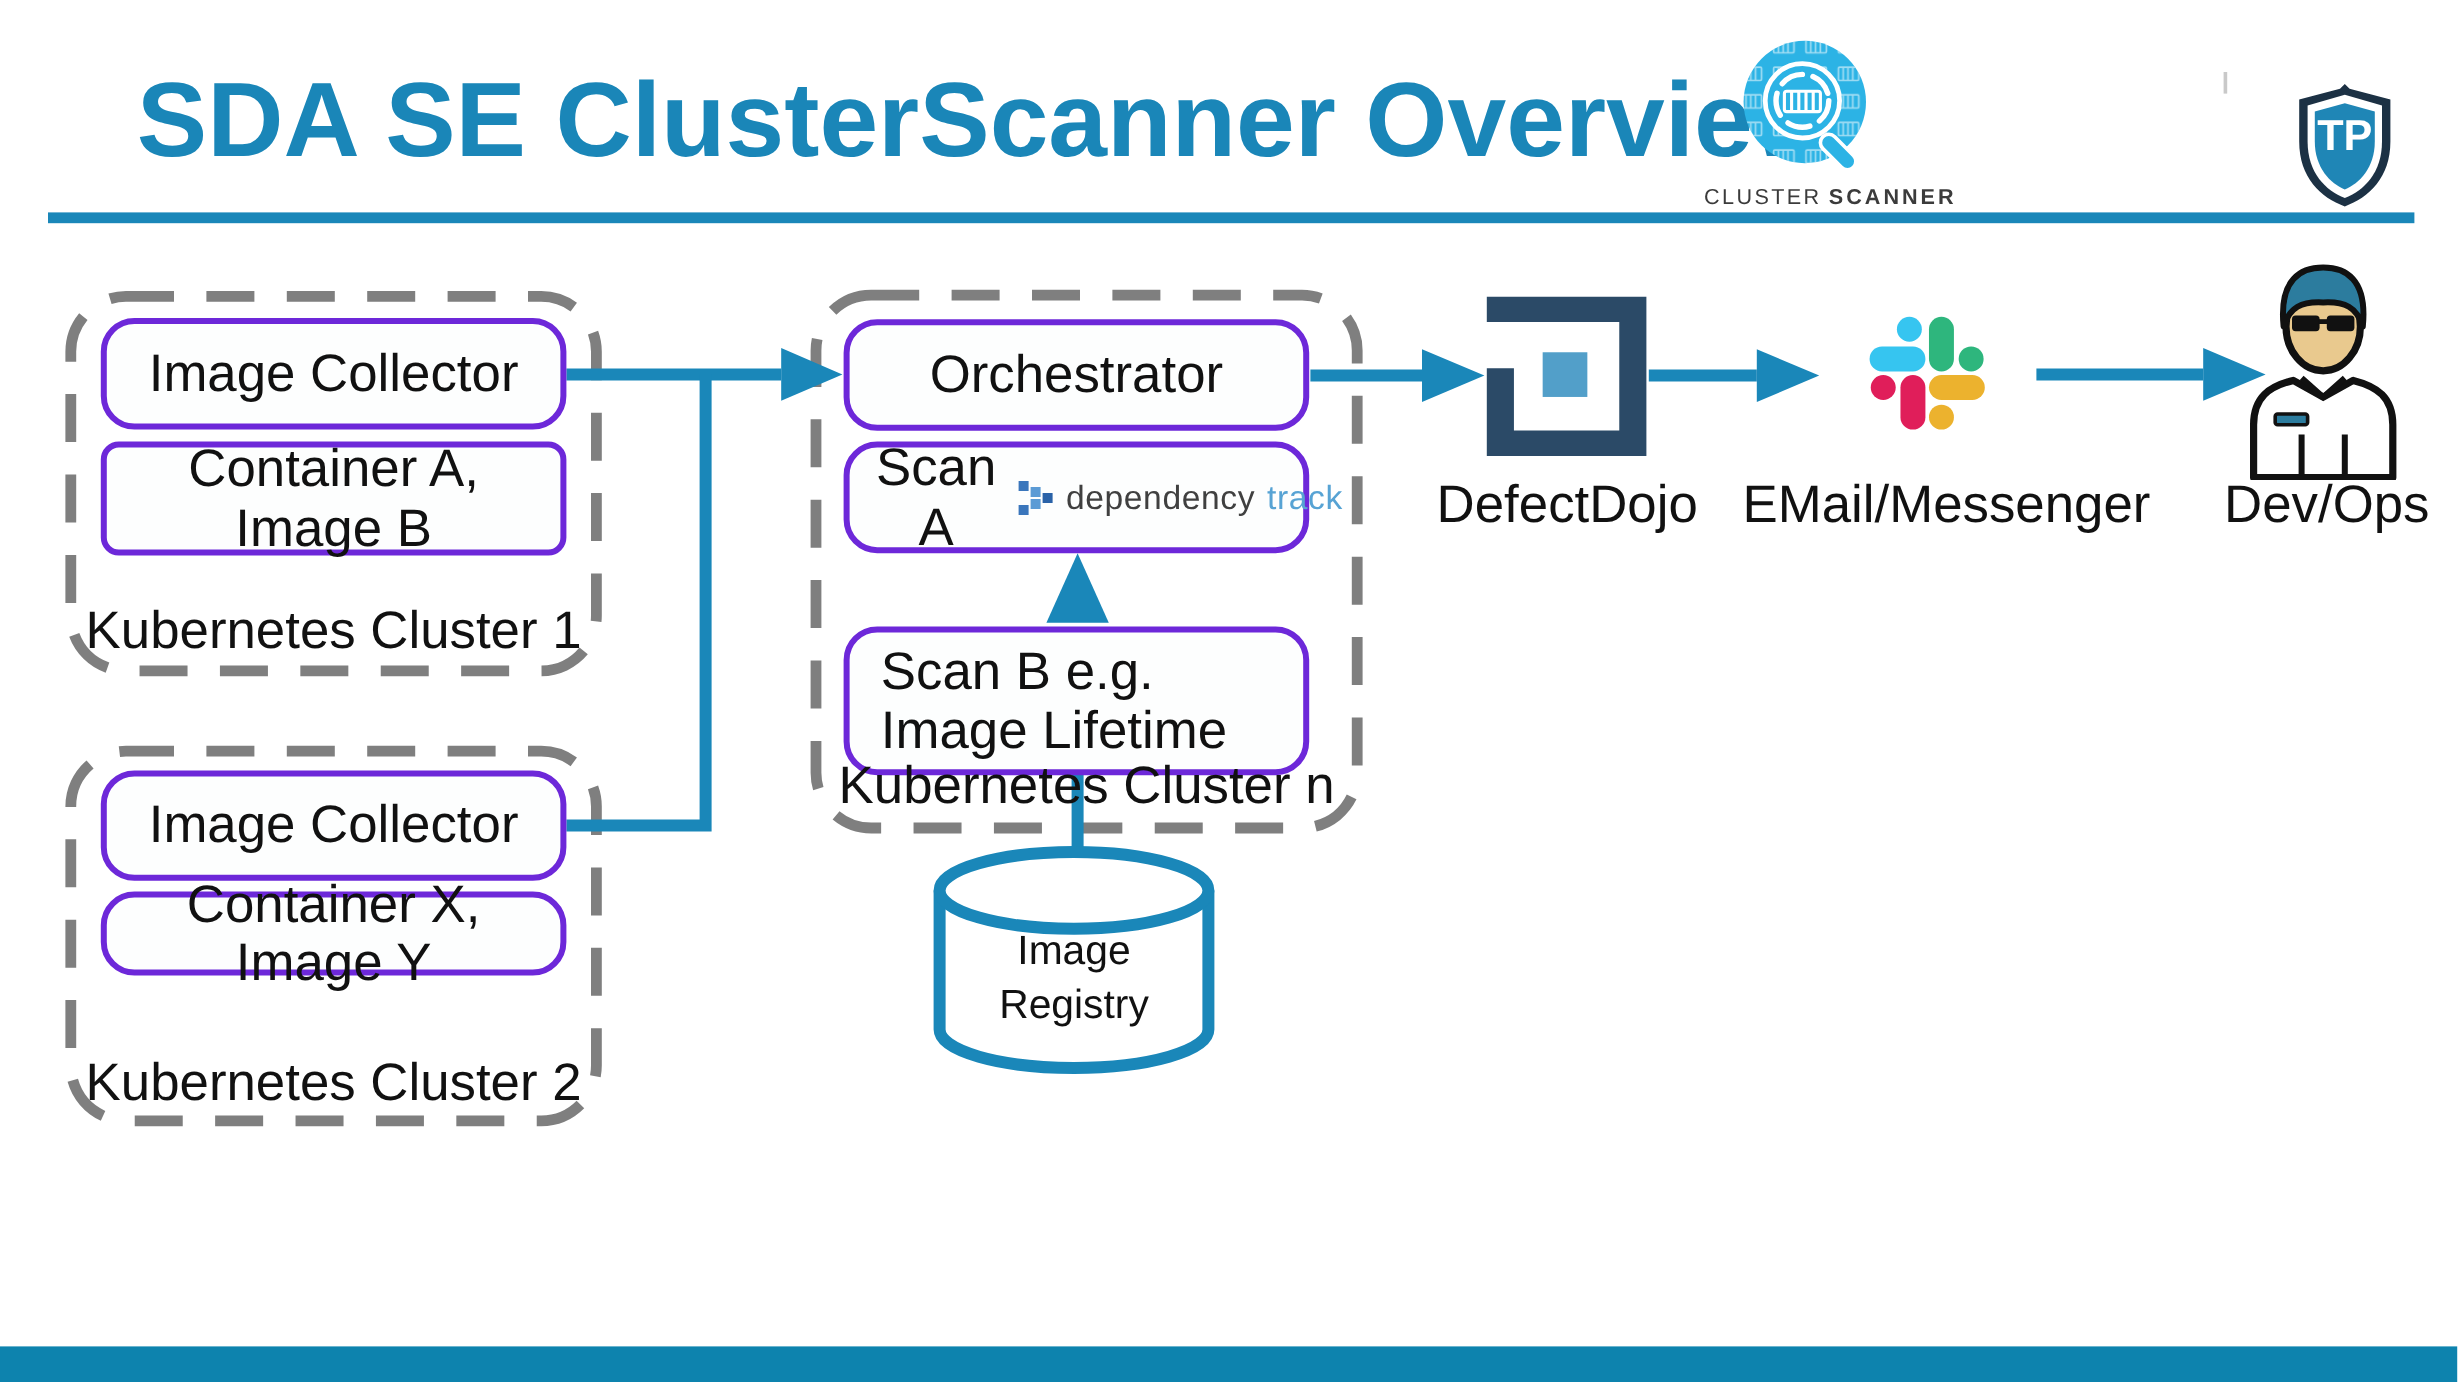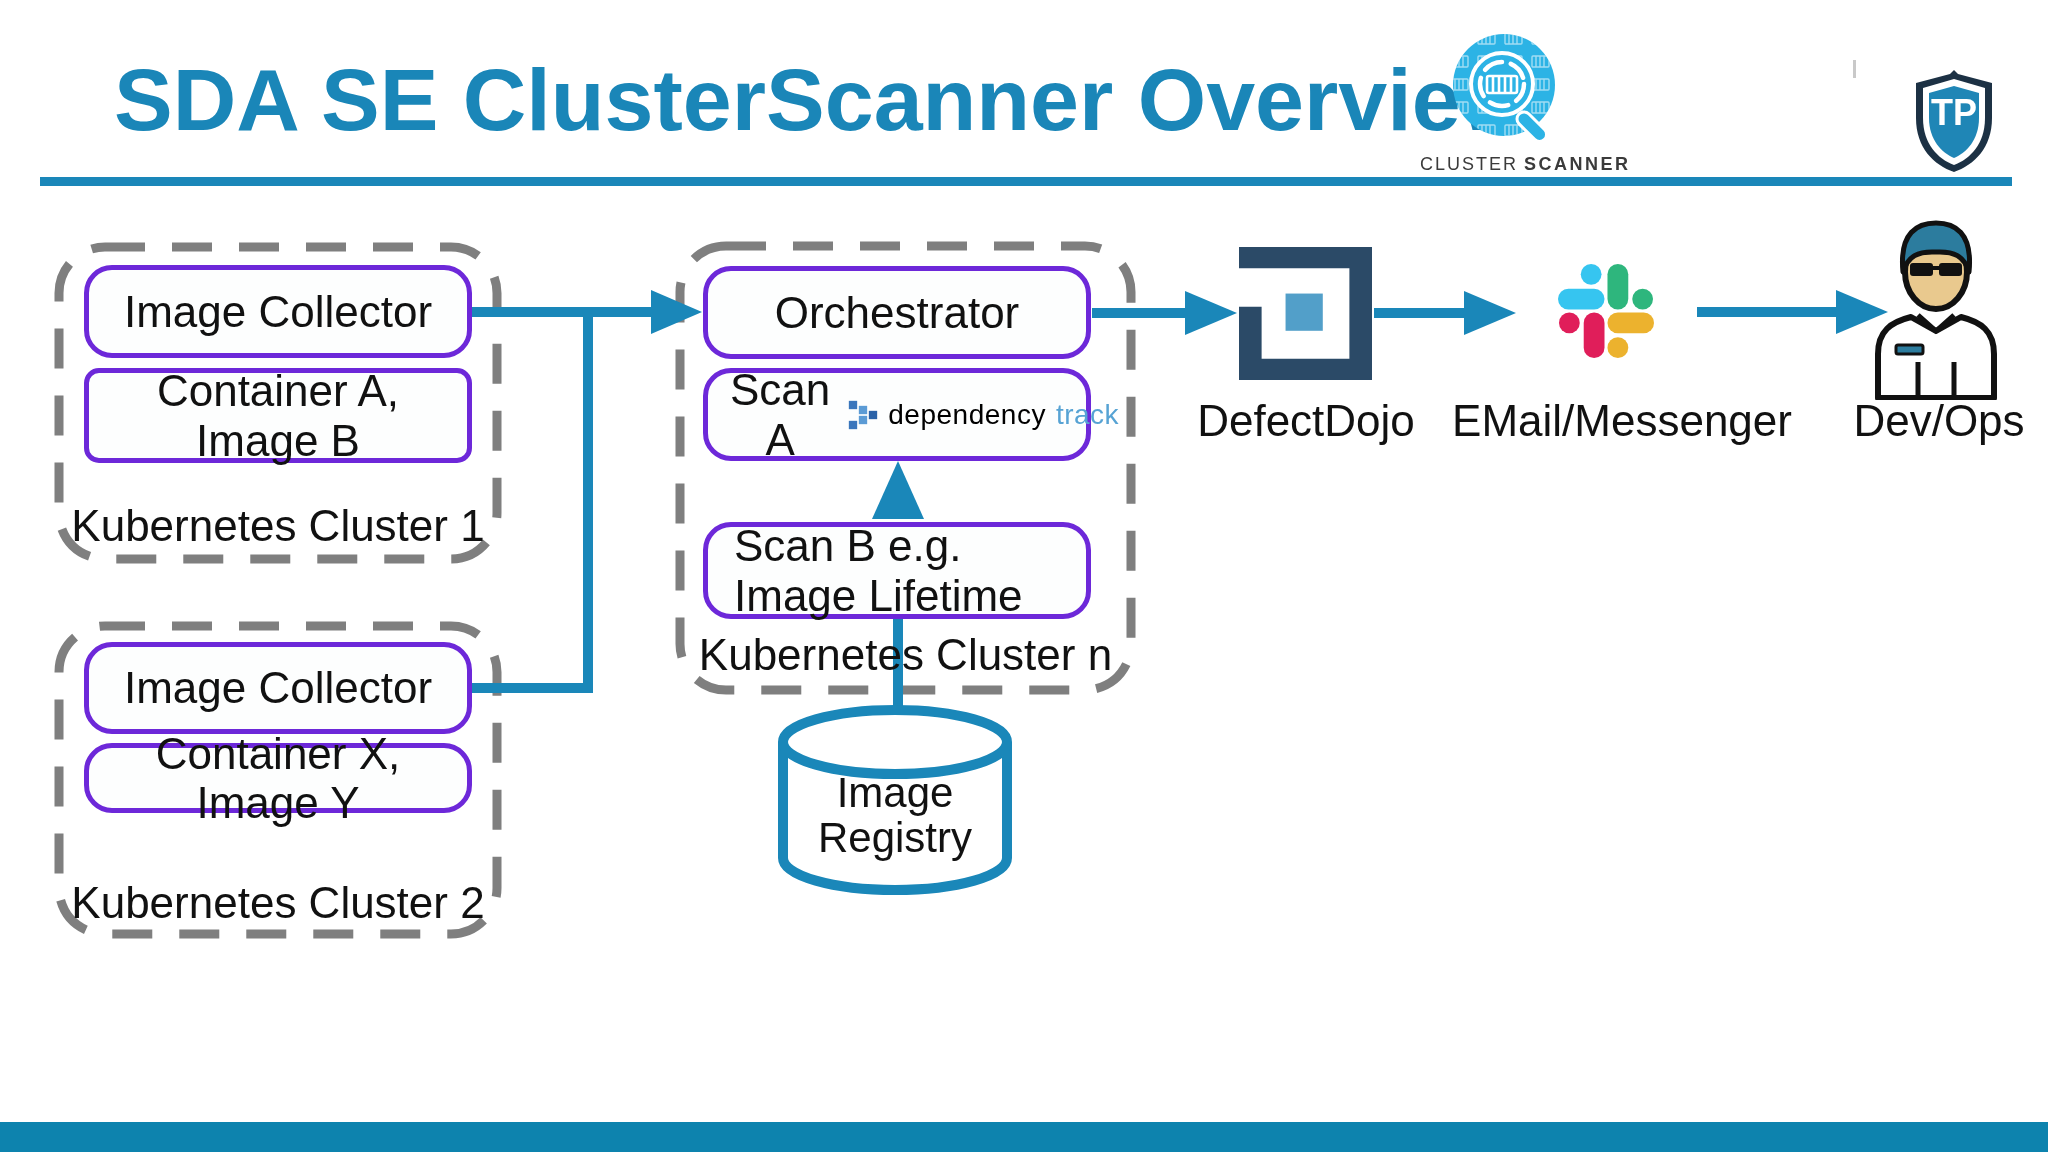--- a/index.html
+++ b/index.html
@@ -20,26 +20,26 @@
   #wires{left:0;top:0;width:2048px;height:1152px;pointer-events:none;}
   
   .node{
     box-sizing:border-box;border:5px solid #6d28d9;border-radius:28px;
     background:#fdfefe;display:flex;flex-direction:column;align-items:center;
     justify-content:center;font-size:44px;line-height:1.12;text-align:center;
   }
   .node.left-align{align-items:flex-start;text-align:left;padding-left:26px;}
   .node.row{flex-direction:row;justify-content:flex-start;padding-left:22px;gap:12px;}
   .vendor{display:flex;align-items:center;gap:10px;margin-left:6px;}
-  .vendor .dt-name{font-size:28px;color:#000000;letter-spacing:0.5px;}
+  .vendor .dt-name{font-size:28px;color:#404040;letter-spacing:0.5px;}
   .vendor .dt-accent{font-size:28px;color:#57a3d4;letter-spacing:0.5px;text-align:center;}
   .cluster-label{font-size:44px;text-align:center;white-space:nowrap;}
   .sink-label{font-size:44px;white-space:nowrap;transform:translateX(-50%);}
   .registry-label{
-    left:783px;top:770px;width:224px;text-align:center;font-size:42px;line-height:45px;
+    left:783px;top:770px;width:224px;text-align:center;font-size:34px;line-height:45px;
   }
   
   .cs-wordmark{
     left:1420px;top:154px;width:180px;text-align:center;font-size:18px;color:#3b3b3b;
     letter-spacing:2px;white-space:nowrap;
   }
   .cs-wordmark .w2{font-weight:bold;margin-left:6px;letter-spacing:2.5px;}
 </style>
 </head>
 <body>
@@ -138,21 +138,21 @@
         <rect x="1" y="1" width="10" height="10" fill="#3a76bc"></rect>
         <rect x="13" y="7" width="10" height="10" fill="#5b9bd5"></rect>
         <rect x="25" y="13" width="10" height="10" fill="#2a62a8"></rect>
         <rect x="13" y="19" width="10" height="10" fill="#5b9bd5"></rect>
         <rect x="1" y="25" width="10" height="10" fill="#3a76bc"></rect>
       </svg>
       <span class="dt-name">dependency</span>
       <span class="dt-accent">track</span>
     </span>
   </div>
-  <div class="abs node left-align" style="left:703px;top:522px;width:388px;height:97px;">
+  <div class="abs node left-align" style="left:703px;top:522px;width:388px;height:124px;">
     <span>Scan B e.g.</span>
     <span>Image Lifetime</span>
   </div>
   <div class="abs cluster-label" style="left:680px;top:630px;width:451px;">Kubernetes Cluster n</div>
 
   <div class="abs registry-label">
     <div>Image</div>
     <div>Registry</div>
   </div>
 

